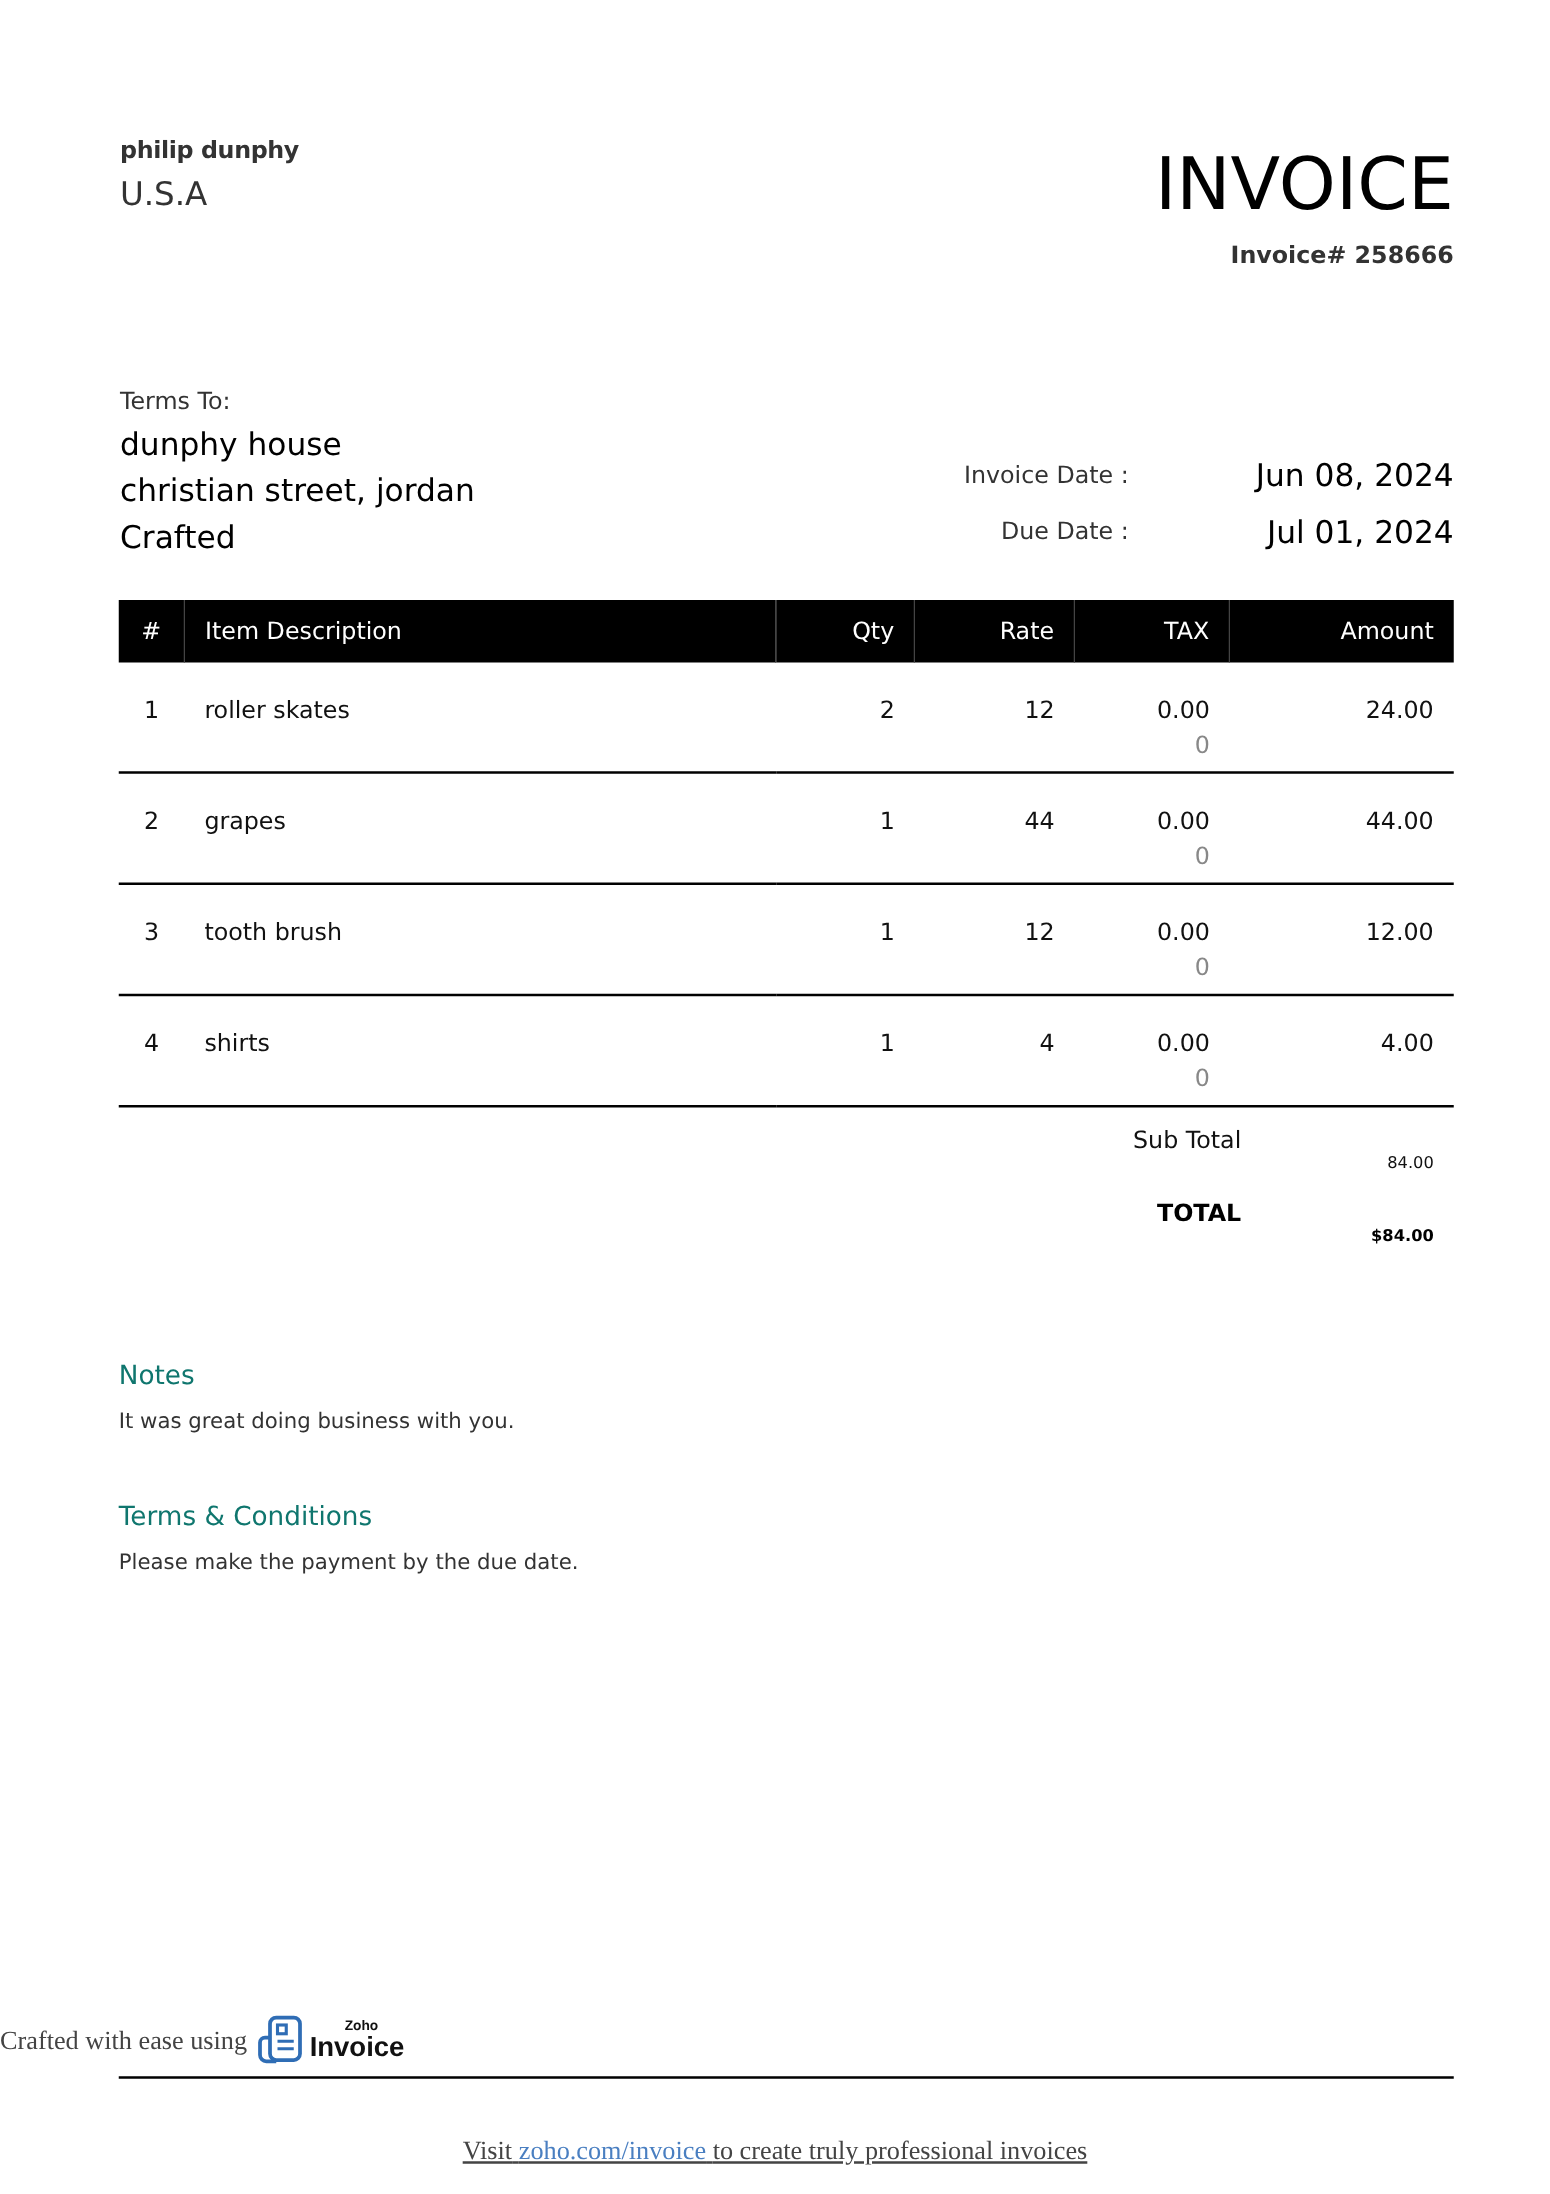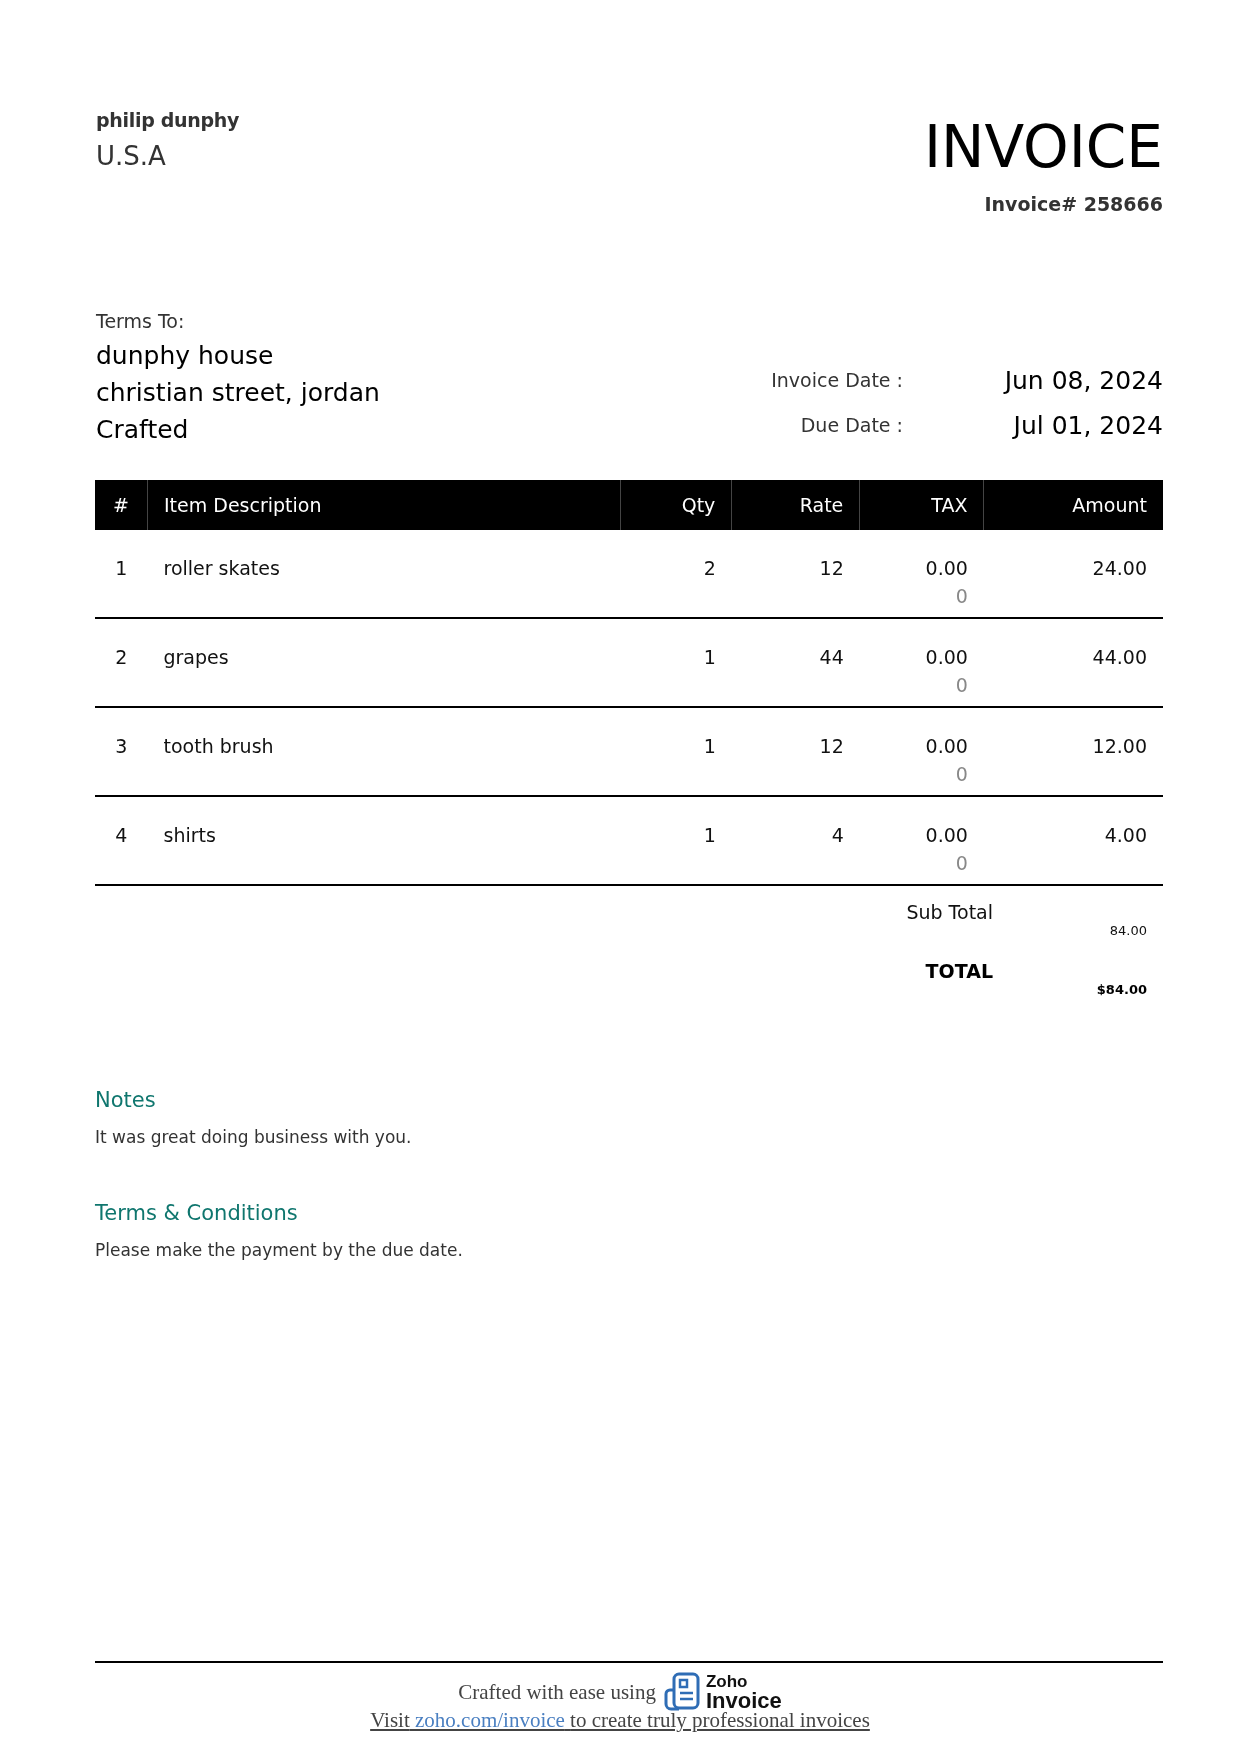--- a/index.html
+++ b/index.html
@@ -58,25 +58,25 @@
   
   .sec-title { left: 95px; font-size: 21px; color: #0f766e; }
   .sec-text { left: 95px; font-size: 17px; color: #333; }
   .notes-title { top: 1088px; }
   .notes-text { top: 1127px; }
   .terms-title { top: 1201px; }
   .terms-text { top: 1240px; }
 
   
   .footer-rule { left: 95px; top: 1661px; width: 1068px; height: 0; border-top: 2px solid #000; }
-  .footer-line1 { left: 0; width: 1240px; top: 1672px; display: flex; justify-content: center; align-items: center; gap: 8px; }
+  .footer-line1 { left: 0; width: 1240px; top: 1612px; display: flex; align-items: center; gap: 8px; }
   .footer-text { font-family: "Liberation Serif", "DejaVu Serif", serif; font-size: 21px; color: #444; }
   .brand { display: flex; align-items: center; gap: 4px; }
   .brand-words { display: flex; flex-direction: column; line-height: 1; font-family: "Liberation Sans", sans-serif; }
-  .brand-small { font-size: 17px; font-weight: bold; color: #111; }
+  .brand-small { font-size: 11px; font-weight: bold; color: #111; margin-left: 28px; }
   .brand-big { font-size: 22px; font-weight: bold; color: #111; }
   .footer-line2 { left: 0; width: 1240px; top: 1708px; text-align: center; text-decoration: underline; }
   .footer-link { color: #4a7fc1; text-decoration: none; }
 </style>
 </head>
 <body>
 
 <div class="abs org-name">philip dunphy</div>
 <div class="abs org-country">U.S.A</div>
 <div class="abs doc-title">INVOICE</div>

